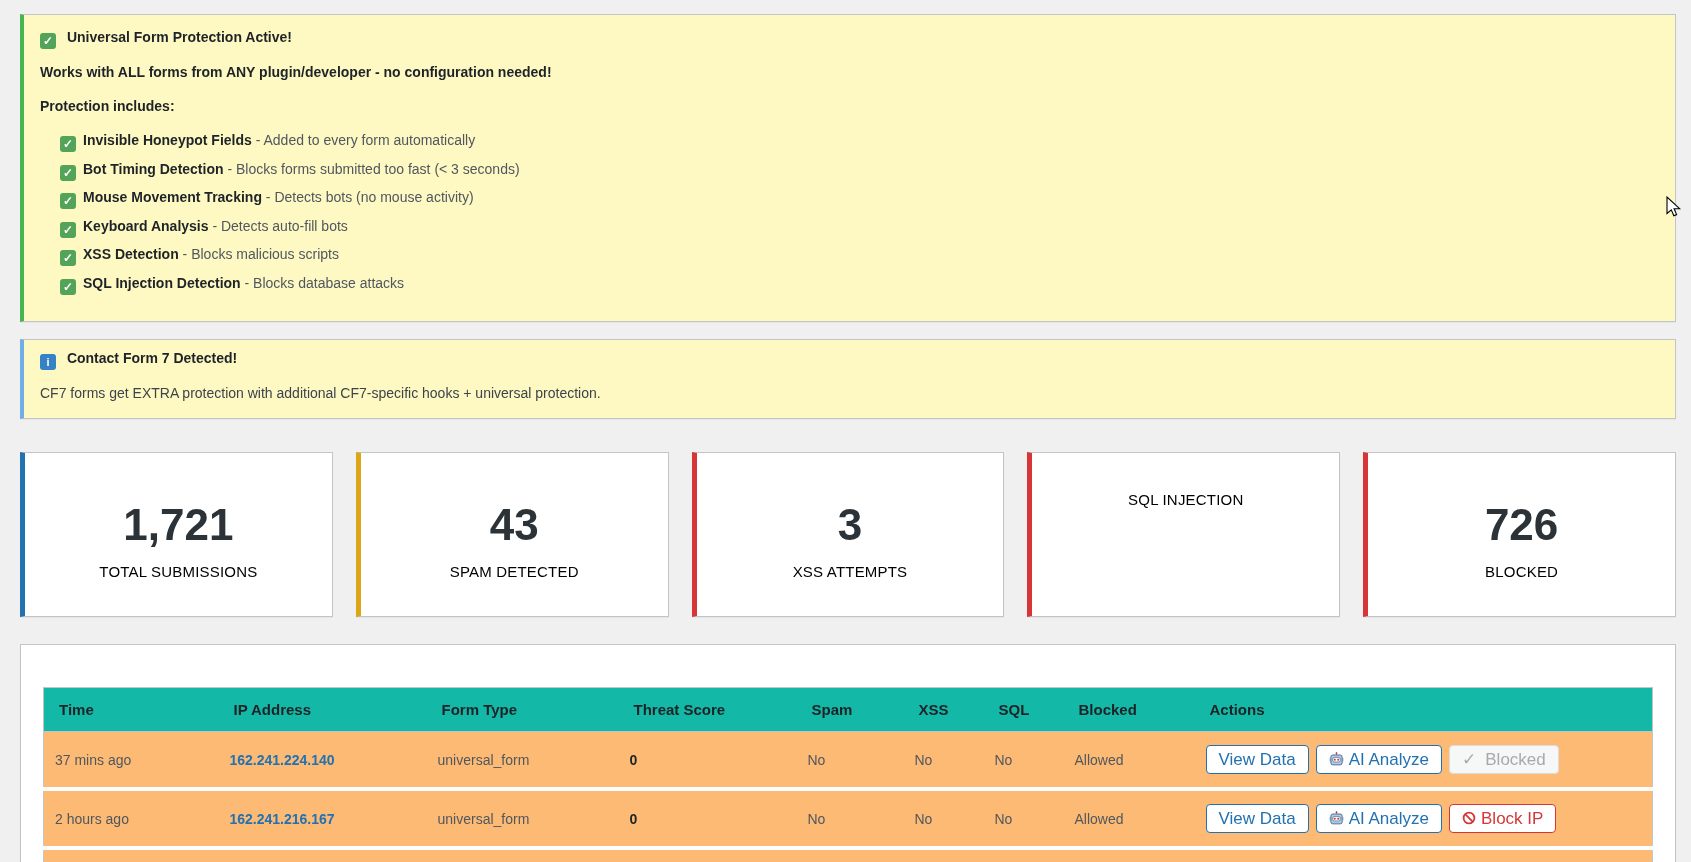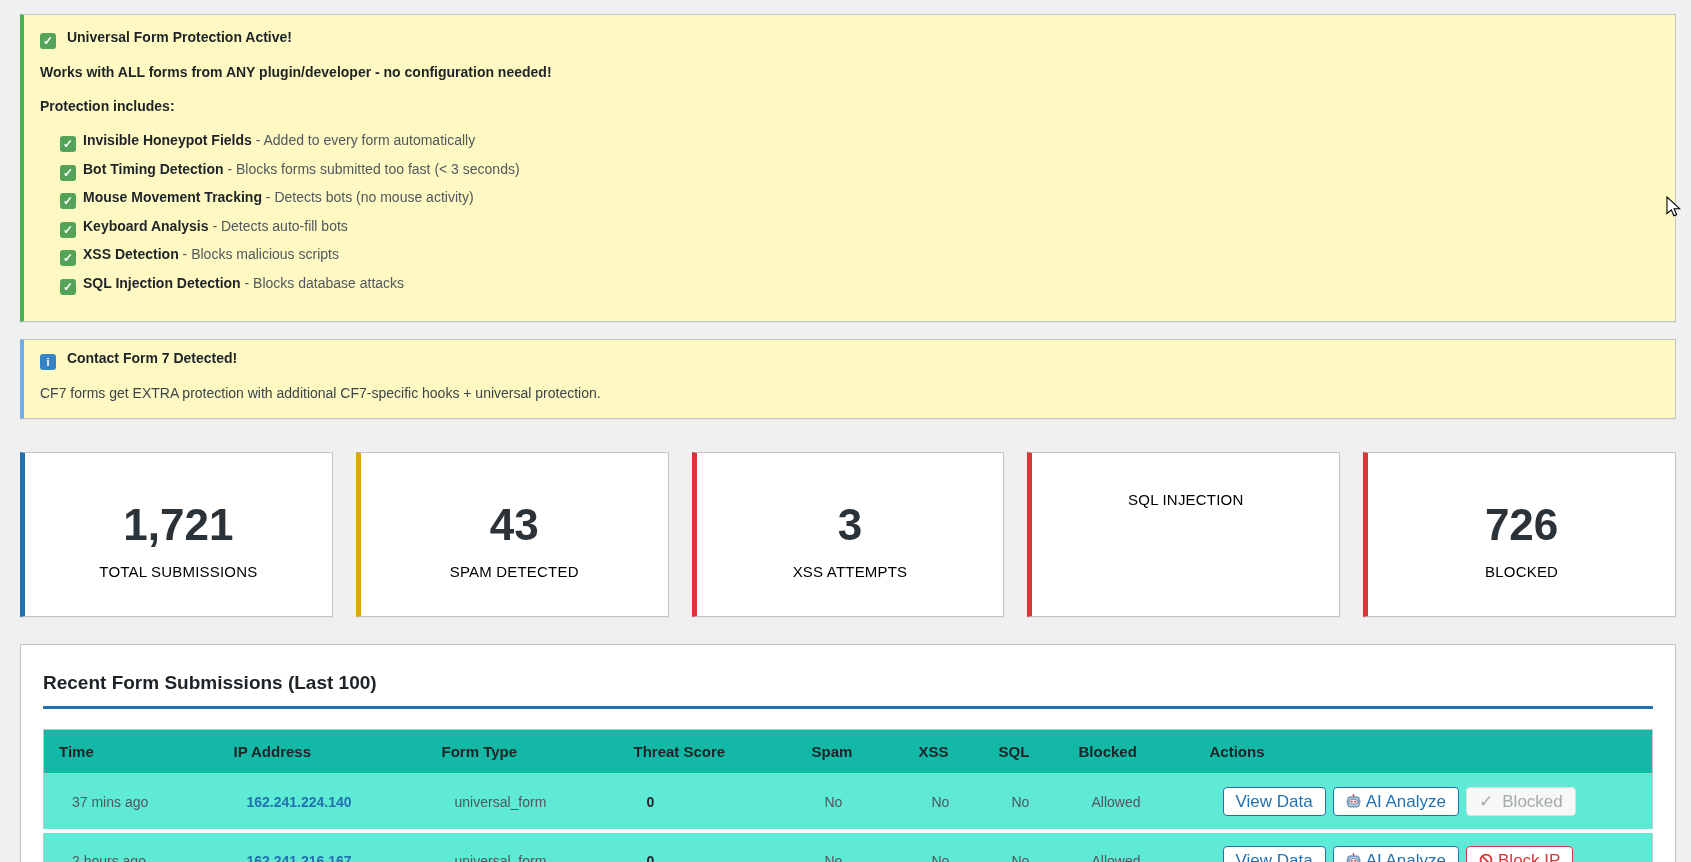--- a/index.html
+++ b/index.html
@@ -61,21 +61,21 @@
   }
   table.submissions{
     width:100%;border-collapse:collapse;table-layout:fixed;margin-top:20px;
     border:1px solid #c3c4c7;background:#fff;
   }
   table.submissions th{
     text-align:left;font-size:15px;font-weight:700;color:#1d2327;
     padding:13px 15px;border-bottom:1px solid #c3c4c7;background:#14b8a6;
   }
   table.submissions td{
-    font-size:14px;color:#50575e;padding:13px 28px;background:#5eead4;
+    font-size:14px;color:#50575e;padding:13px 11px;background:#fdba74;
     border-bottom:4px solid #fff;vertical-align:middle;white-space:nowrap;overflow:hidden;
   }
   td.actions-cell{padding:8px 15px;}
   .ip-link{color:#2271b1;font-weight:600;text-decoration:none;}
   .score-val{font-weight:700;color:#1d2327;}
 
   
   .btn{
     display:inline-flex;align-items:flex-start;gap:5px;
     padding:6px 12px;background:#fff;border:1px solid #2271b1;border-radius:4px;
@@ -135,21 +135,20 @@
       <div class="stat-card" style="border-left-color: rgb(214, 54, 56);">
         <div class="stat-label">SQL INJECTION</div>
       </div>
       <div class="stat-card" style="border-left-color: rgb(214, 54, 56);">
         <div class="stat-number">726</div>
         <div class="stat-label">BLOCKED</div>
       </div>
     </div>
 
   <div class="section">
-    <h2>Recent Form Submissions (Last 100)</h2>
     <table class="submissions">
       <colgroup>
         <col style="width:175px">
           <col style="width:208px">
           <col style="width:192px">
         <col style="width:178px">
           <col style="width:107px">
           <col style="width:80px">
         <col style="width:80px">
           <col style="width:131px">

